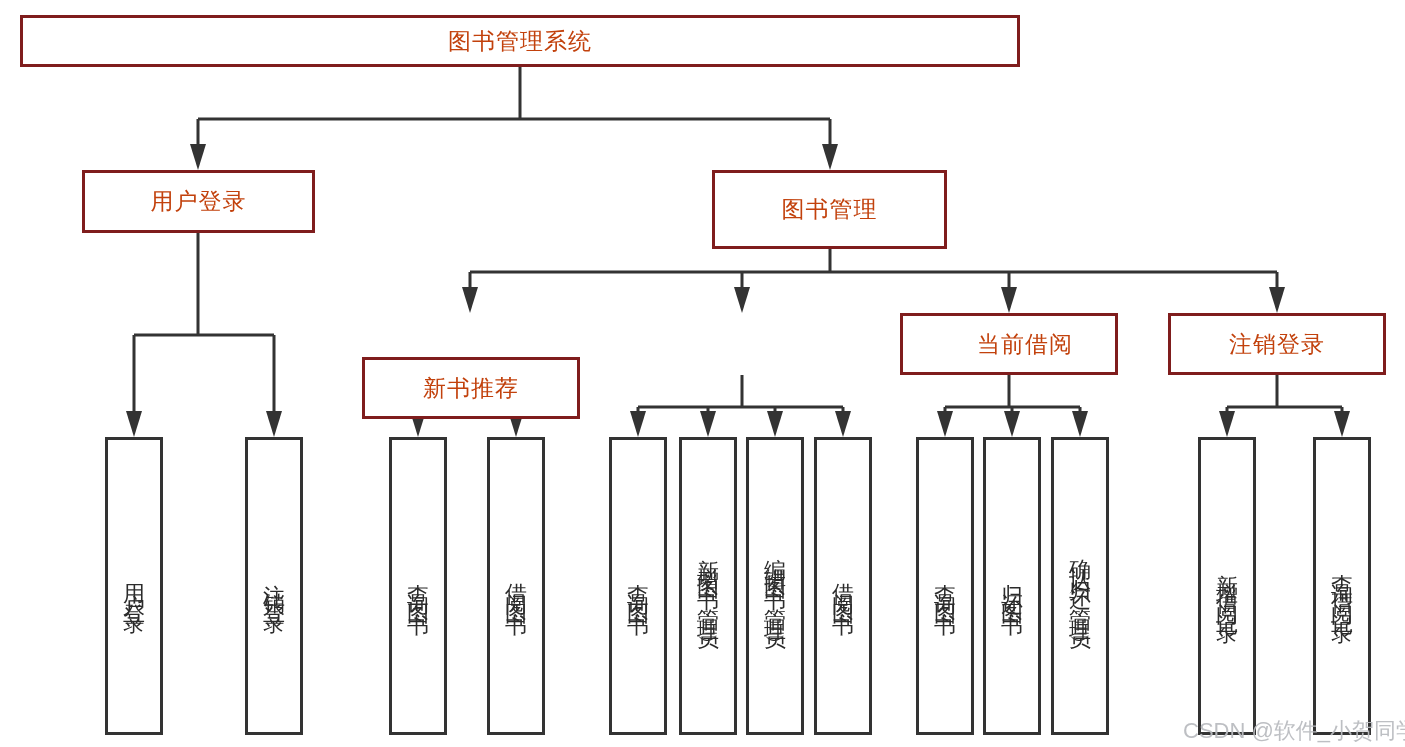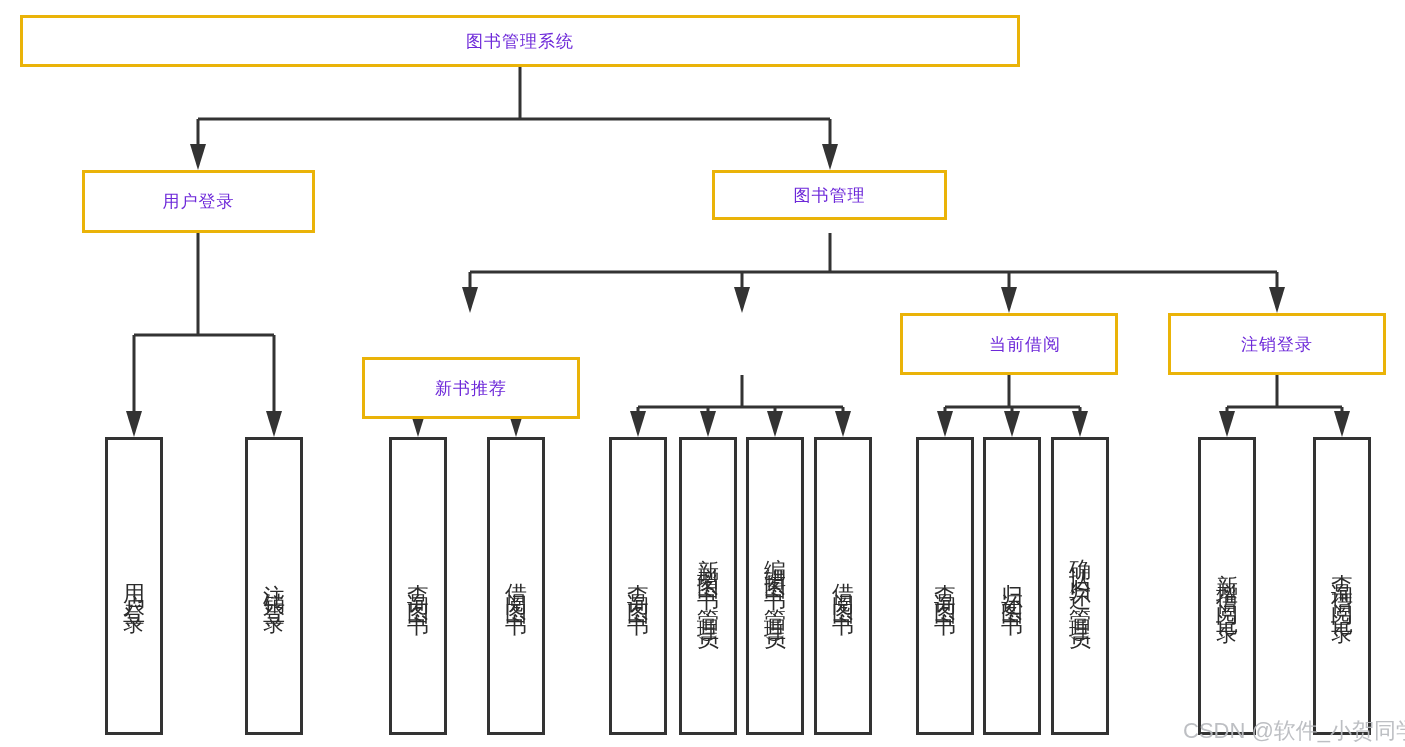--- a/index.html
+++ b/index.html
@@ -15,27 +15,27 @@
     overflow: hidden;
   }
   #connectors {
     position: absolute;
     left: 0; top: 0;
     width: 1405px; height: 747px;
     pointer-events: none;
   }
   .hbox {
     position: absolute;
-    border: 3px solid #eab308;
+    border: 3px solid #7f1d1d;
     background: #ffffff;
     display: flex;
     align-items: center;
     justify-content: center;
-    font-size: 17px;
-    color: #6d28d9;
+    font-size: 23px;
+    color: #c2410c;
     letter-spacing: 1px;
     white-space: nowrap;
   }
   .vbox {
     position: absolute;
     top: 437px;
     width: 58px;
     height: 298px;
     border: 3px solid #333333;
     background: #ffffff;
@@ -58,21 +58,21 @@
     left: 1183px;
     top: 716px;
     font-size: 22px;
     color: rgba(185, 188, 192, 0.95);
     white-space: nowrap;
     z-index: 10;
   }
   
   #root-box        { left: 20px;   top: 15px;  width: 1000px; height: 52px; }
   #n-user-login    { left: 82px;   top: 170px; width: 233px;  height: 63px; }
-  #n-book-mgmt     { left: 712px;  top: 170px; width: 235px;  height: 50px; }
+  #n-book-mgmt     { left: 712px;  top: 170px; width: 235px;  height: 79px; }
   #n-new-book      { left: 362px;  top: 313px; width: 218px;  height: 62px; margin-top: 44px; }
   #n-book-borrow   { left: 633px;  top: 313px; width: 218px;  height: 62px; }
   #n-current-borrow{ left: 900px;  top: 313px; width: 218px;  height: 62px; padding-left: 32px; }
   #n-borrow-record { left: 1168px; top: 313px; width: 218px;  height: 62px; }
   #l-user-login      { left: 105px; }
   #l-logout          { left: 245px; }
   #l-rec-query       { left: 389px; }
   #l-rec-borrow      { left: 487px; }
   #l-bb-query        { left: 609px; }
   #l-bb-add          { left: 679px; }

